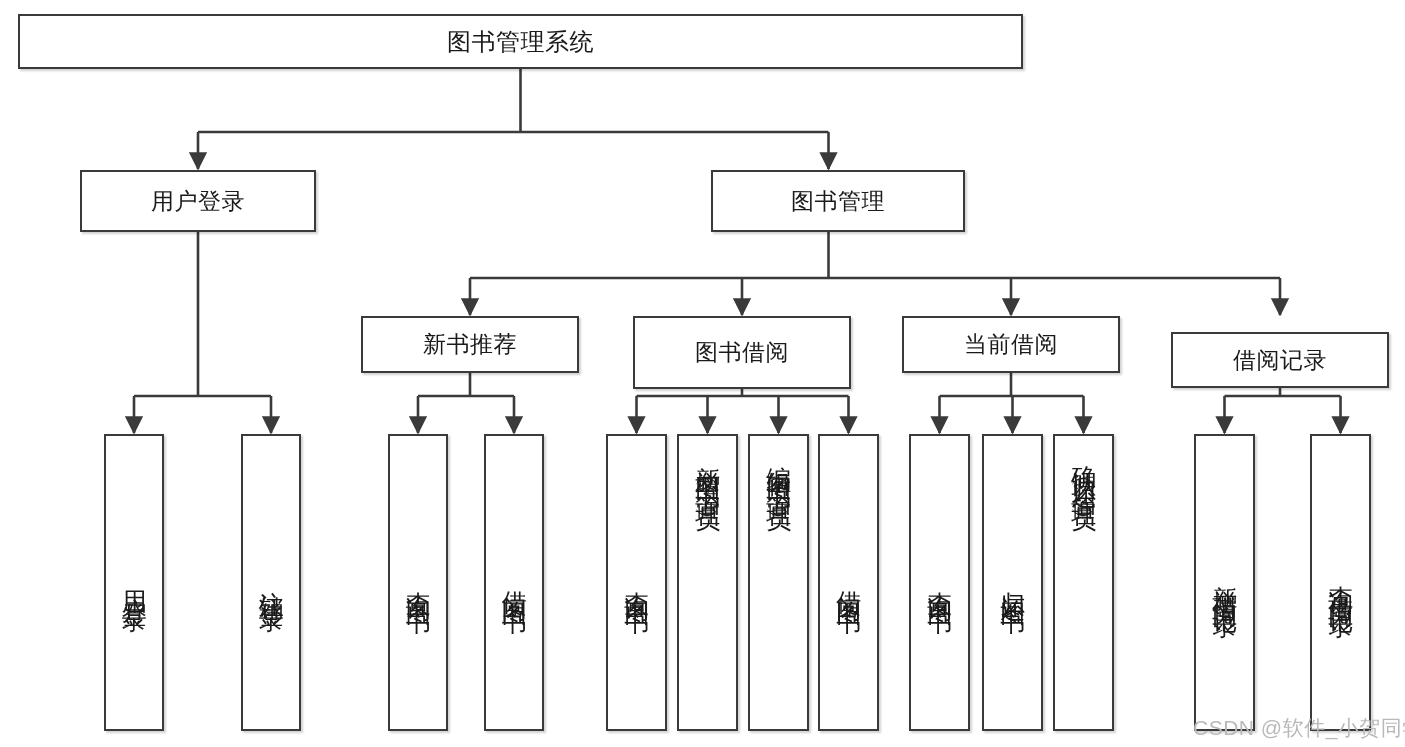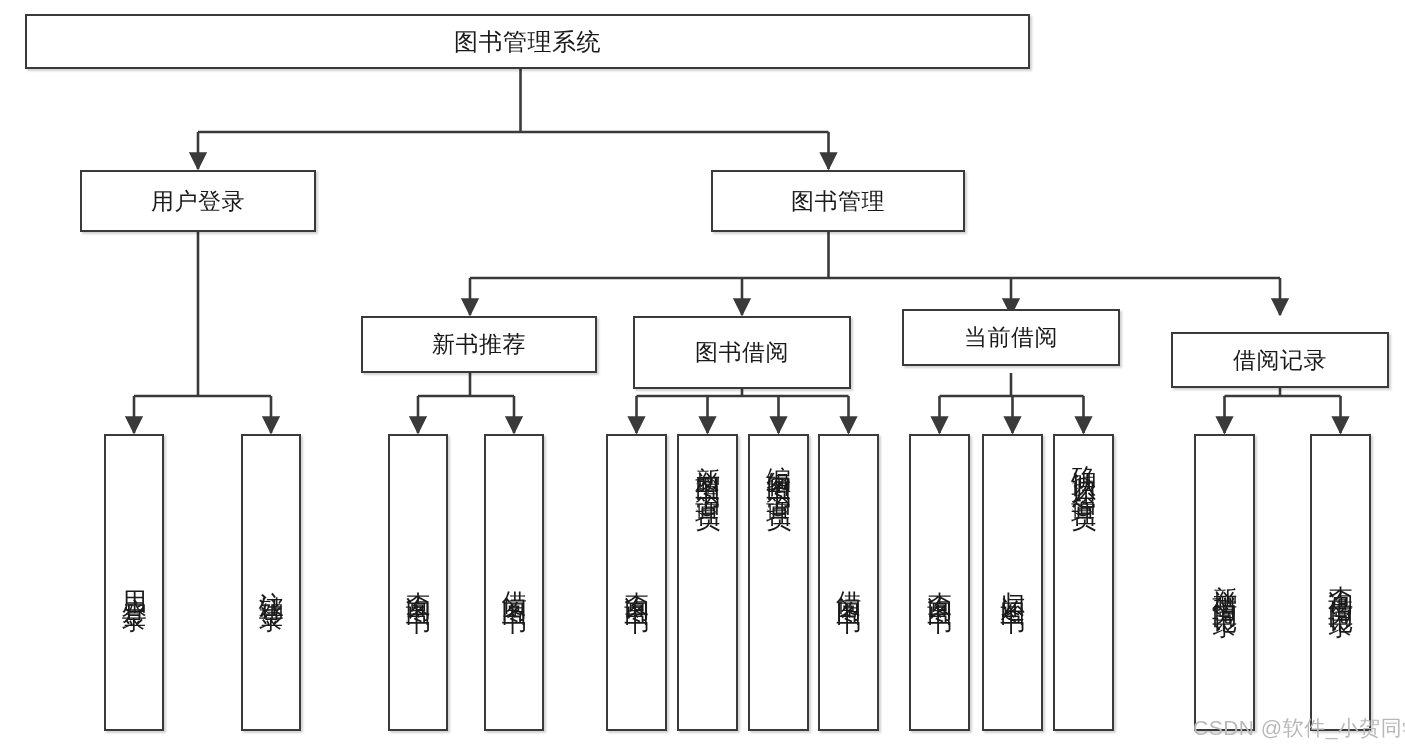--- a/index.html
+++ b/index.html
@@ -117,36 +117,36 @@
         <path d="M 939.5 396 L 939.5 433" marker-end="url(#arrow)"></path>
         <path d="M 1012.5 396 L 1012.5 433" marker-end="url(#arrow)"></path>
         <path d="M 1083.5 396 L 1083.5 433" marker-end="url(#arrow)"></path>
         <path d="M 1280 373 L 1280 396"></path>
         <path d="M 1224.5 396 L 1340.5 396"></path>
         <path d="M 1224.5 396 L 1224.5 433" marker-end="url(#arrow)"></path>
         <path d="M 1340.5 396 L 1340.5 433" marker-end="url(#arrow)"></path>
       </g>
   </svg>
 
-  <div class="node horiz root" style="left: 18px; top: 14px; width: 1005px; height: 55px; margin-left: 7px;">
+  <div class="node horiz root" style="left: 18px; top: 14px; width: 1005px; height: 55px;">
       <span class="label">图书管理系统</span>
     </div>
     <div class="node horiz" style="left: 80px; top: 170px; width: 236px; height: 62px;">
       <span class="label">用户登录</span>
     </div>
     <div class="node horiz" style="left: 711px; top: 170px; width: 254px; height: 62px;">
       <span class="label">图书管理</span>
     </div>
-    <div class="node horiz" style="left: 361px; top: 316px; width: 236px; height: 57px;">
+    <div class="node horiz" style="left: 361px; top: 316px; width: 218px; height: 57px;">
       <span class="label">新书推荐</span>
     </div>
     <div class="node horiz" style="left: 633px; top: 316px; width: 218px; height: 73px;">
       <span class="label">图书借阅</span>
     </div>
-    <div class="node horiz" style="left: 902px; top: 309px; width: 218px; height: 57px;">
+    <div class="node horiz" style="left: 902px; top: 316px; width: 218px; height: 57px;">
       <span class="label">当前借阅</span>
     </div>
     <div class="node horiz" style="left: 1171px; top: 332px; width: 218px; height: 56px;">
       <span class="label">借阅记录</span>
     </div>
     <div class="node vert center" style="left: 104px; top: 434px; width: 60px; height: 297px;">
       <span class="label">用户登录</span>
     </div>
     <div class="node vert center" style="left: 241px; top: 434px; width: 60px; height: 297px;">
       <span class="label">注销登录</span>

